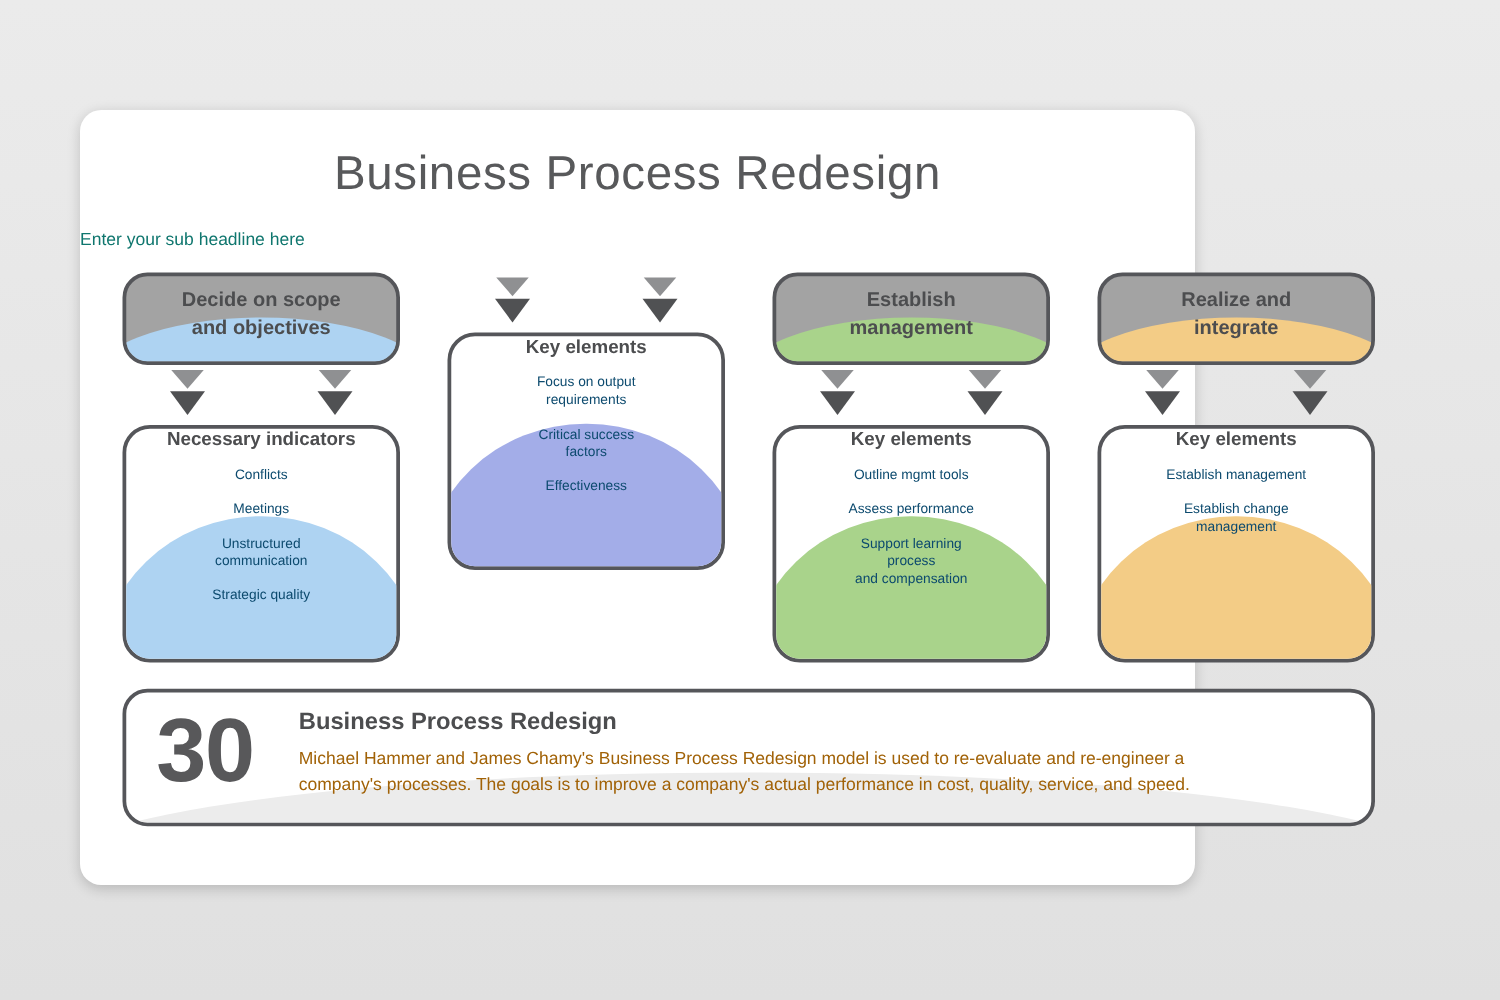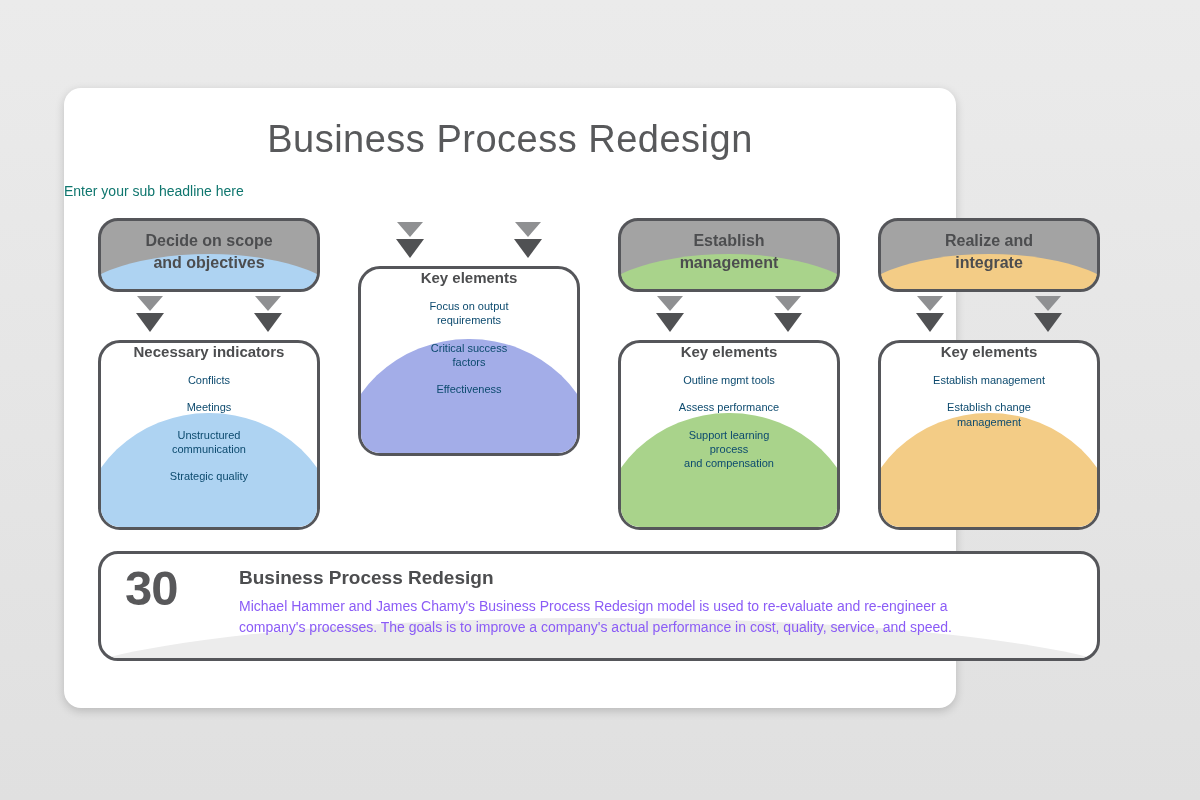--- a/index.html
+++ b/index.html
@@ -78,26 +78,26 @@
   .footer-box {
     position:absolute; left:34px; top:463px; width:1002px; height:110px;
     background:#fff; border:3px solid #55565a; border-radius:20px; overflow:hidden;
   }
   .footer-dome {
     position:absolute; left:-6%; width:112%; top:64px; height:150px;
     border-radius:50%; background:#ececec;
   }
   .footer-number {
     position:absolute; left:24px; top:6px; z-index:1;
-    font-size:49px; font-weight:bold; color:#58585a; letter-spacing:-1px;
+    font-size:72px; font-weight:bold; color:#58585a; letter-spacing:-1px;
   }
   .footer-text { position:absolute; left:138px; top:13px; right:30px; z-index:1; }
   .footer-title { font-size:19px; font-weight:bold; color:#4c4d4f; }
   .footer-desc {
-    margin-top:7px; font-size:14px; color:#8b5cf6; line-height:1.52;
+    margin-top:7px; font-size:14px; color:#a16207; line-height:1.52;
     white-space:pre-line;
   }
 </style>
 </head>
 <body>
 
 <div class="slide">
 
   <div class="title">Business Process Redesign</div>
   <div class="subtitle">Enter your sub headline here</div>

